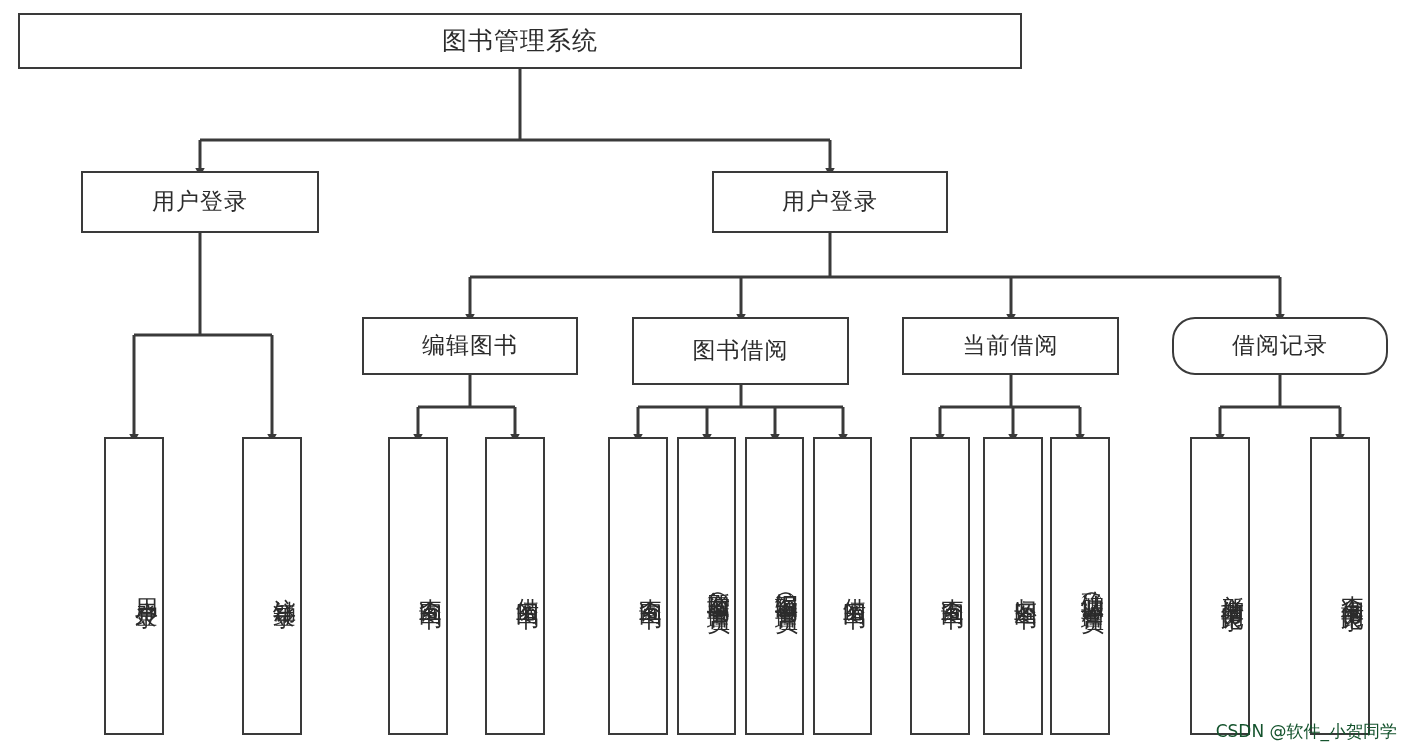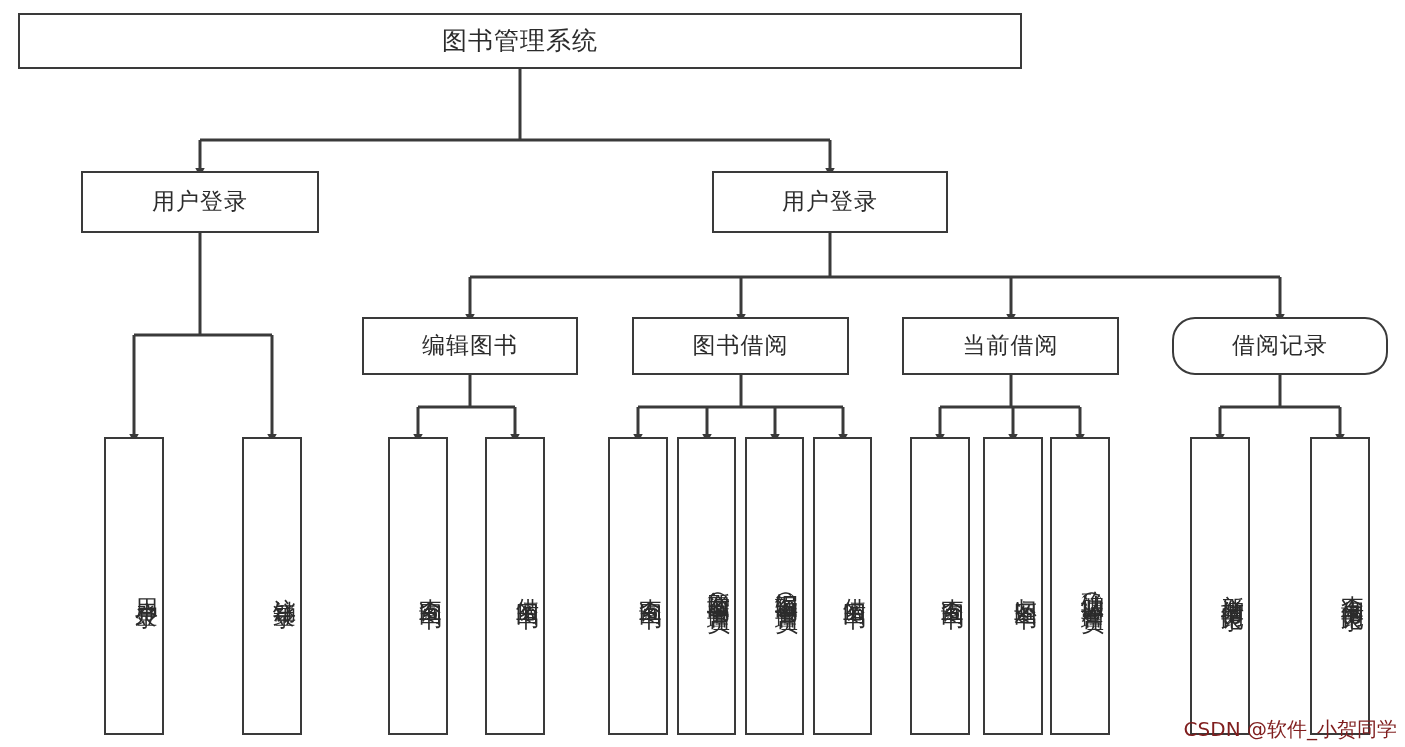--- a/index.html
+++ b/index.html
@@ -61,22 +61,22 @@
     text-orientation: upright;
   }
   .node-label {
     display: block;
     white-space: pre-line;
   }
   #watermark {
     position: absolute;
     right: 8px;
     bottom: 4px;
-    font-size: 20px;
-    color: #7f1d1d;
+    font-size: 17px;
+    color: #14532d;
     white-space: nowrap;
     user-select: none;
   }
 </style>
 </head>
 <body>
 
 <div id="diagram-root">
 
   <svg id="edges-layer" viewBox="0 0 1405 747" xmlns="http://www.w3.org/2000/svg">
@@ -128,21 +128,21 @@
       </div>
       <div class="node horizontal" style="left: 81px; top: 171px; width: 238px; height: 62px; border-color: rgb(58, 58, 58); background: rgb(255, 255, 255); color: rgb(43, 43, 43);">
         <span class="node-label">用户登录</span>
       </div>
       <div class="node horizontal" style="left: 712px; top: 171px; width: 236px; height: 62px; border-color: rgb(58, 58, 58); background: rgb(255, 255, 255); color: rgb(43, 43, 43);">
         <span class="node-label">用户登录</span>
       </div>
       <div class="node horizontal" style="left: 362px; top: 317px; width: 216px; height: 58px; border-color: rgb(58, 58, 58); background: rgb(255, 255, 255); color: rgb(43, 43, 43);">
         <span class="node-label">编辑图书</span>
       </div>
-      <div class="node horizontal" style="left: 632px; top: 317px; width: 217px; height: 58px; border-color: rgb(58, 58, 58); background: rgb(255, 255, 255); color: rgb(43, 43, 43);">
+      <div class="node horizontal" style="left: 632px; top: 317px; width: 217px; height: 68px; border-color: rgb(58, 58, 58); background: rgb(255, 255, 255); color: rgb(43, 43, 43);">
         <span class="node-label">图书借阅</span>
       </div>
       <div class="node horizontal" style="left: 902px; top: 317px; width: 217px; height: 58px; border-color: rgb(58, 58, 58); background: rgb(255, 255, 255); color: rgb(43, 43, 43);">
         <span class="node-label">当前借阅</span>
       </div>
       <div class="node horizontal" style="left: 1172px; top: 317px; width: 216px; height: 58px; border-color: rgb(58, 58, 58); background: rgb(255, 255, 255); color: rgb(43, 43, 43); border-radius: 23px;">
         <span class="node-label">借阅记录</span>
       </div>
       <div class="node vertical" style="left: 104px; top: 437px; width: 60px; height: 298px; border-color: rgb(58, 58, 58); background: rgb(255, 255, 255); color: rgb(43, 43, 43);">
         <span class="node-label">用户登录</span>

